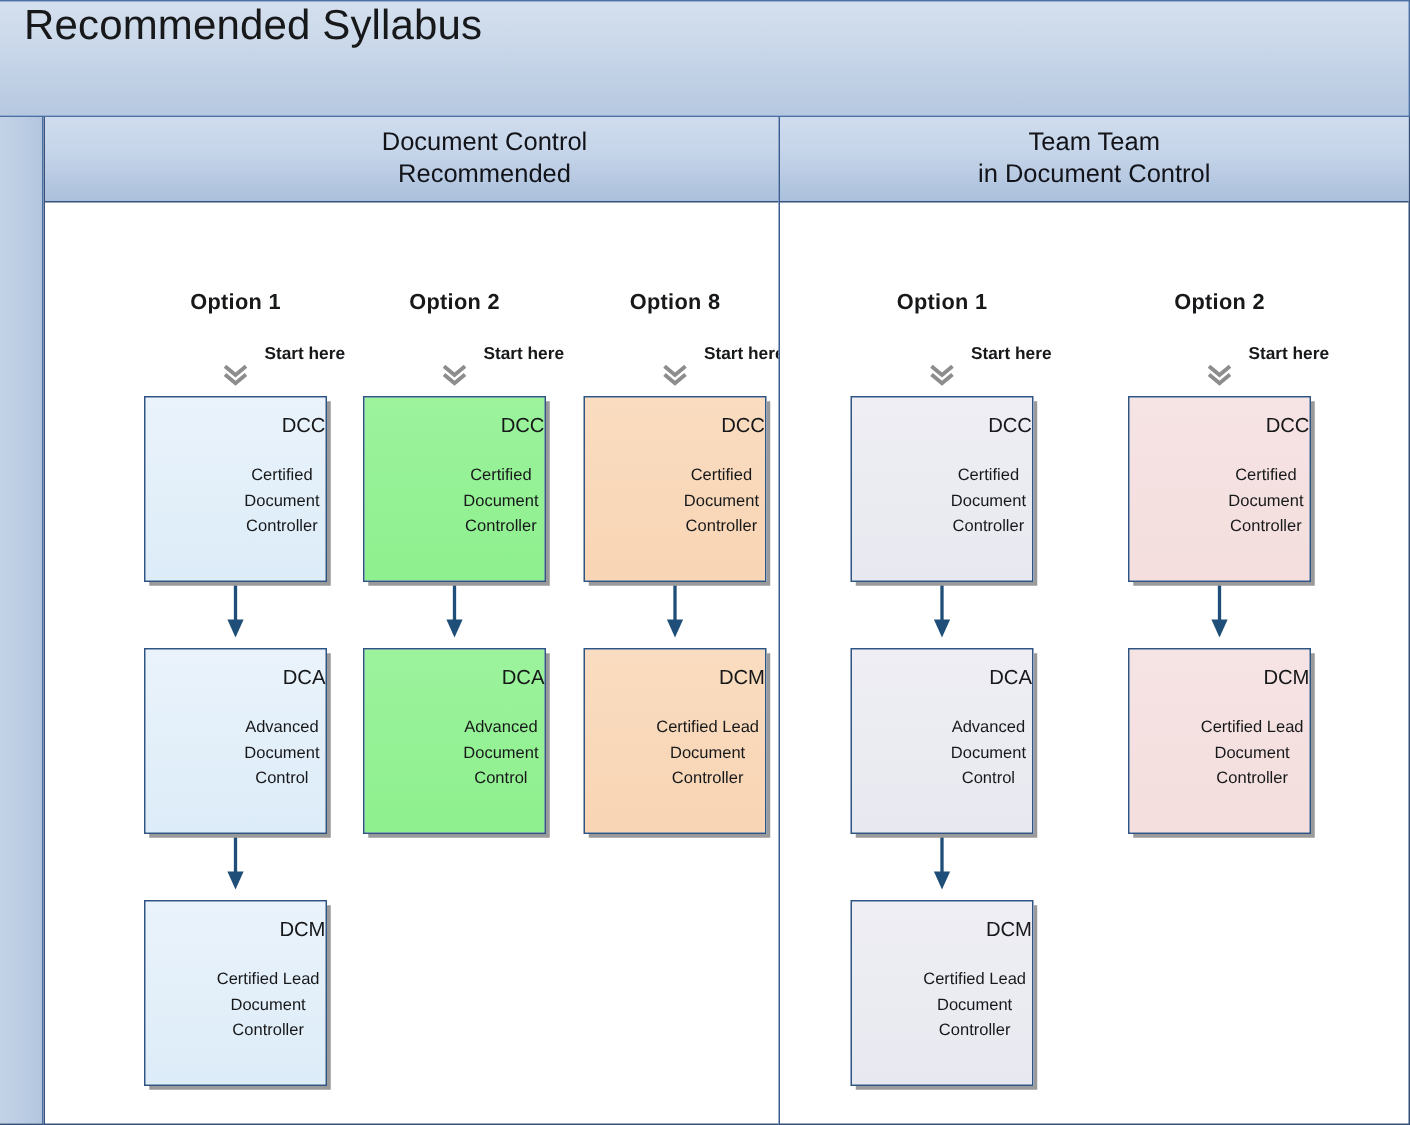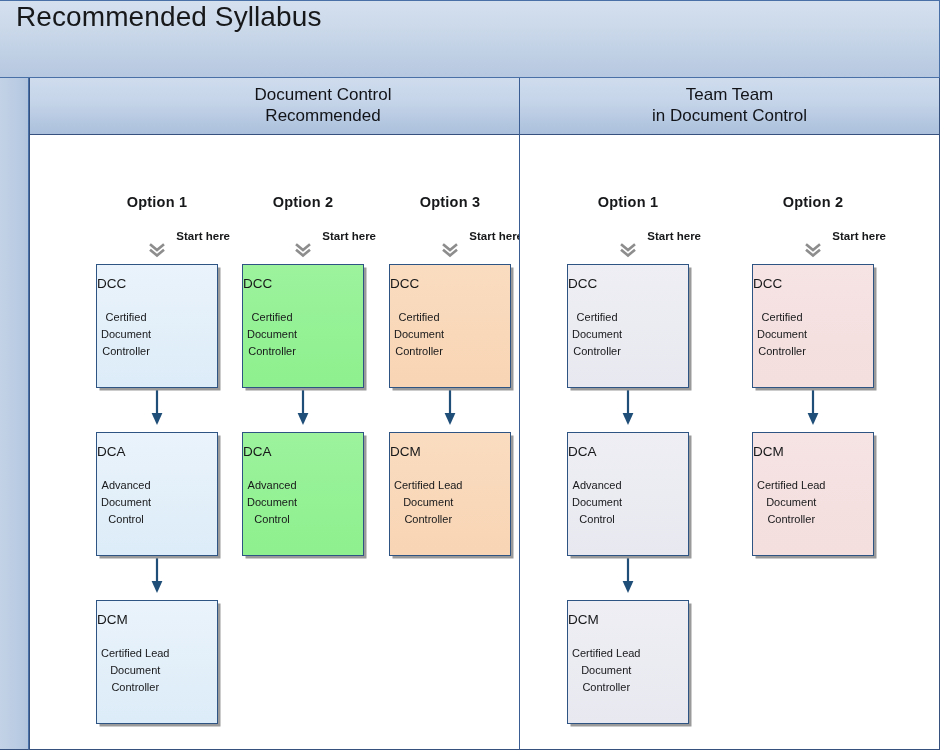--- a/index.html
+++ b/index.html
@@ -127,21 +127,21 @@
   .node {
     position: relative;
     width: 122px;
     height: 124px;
     margin: 6px auto 0;
     box-sizing: border-box;
     border: 1px solid #2e5484;
     box-shadow: 3px 3px 0 -0.5px #9a9a9a;
     display: flex;
     flex-direction: column;
-    align-items: flex-start;
+    align-items: flex-end;
     padding-top: 12px;
   }
   .node .code {
     font-size: 13.5px;
     color: #17181a;
     line-height: 1.1;
   }
   .node .desc {
     margin-top: 17px;
     font-size: 11px;
@@ -245,21 +245,21 @@
           <div class="node fill-green">
             <div class="code">DCA</div>
             <div class="desc">
               <div>Advanced</div>
               <div>Document</div>
               <div>Control</div>
             </div>
           </div>
         </div>
         <div class="col" style="left: 347px;">
-          <div class="col-title">Option 3</div>
+          <div class="col-title">Option 8</div>
           <div class="start-here">Start here</div>
           <svg class="chev" viewBox="0 0 16 15">
             <path d="M2 2 L8 7 L14 2" fill="none" stroke="#8d8d8d" stroke-width="2.6" stroke-linecap="square"></path>
             <path d="M2 7.5 L8 12.5 L14 7.5" fill="none" stroke="#8d8d8d" stroke-width="2.6" stroke-linecap="square"></path>
           </svg>
           <div class="node fill-orange">
             <div class="code">DCC</div>
             <div class="desc">
               <div>Certified</div>
               <div>Document</div>

